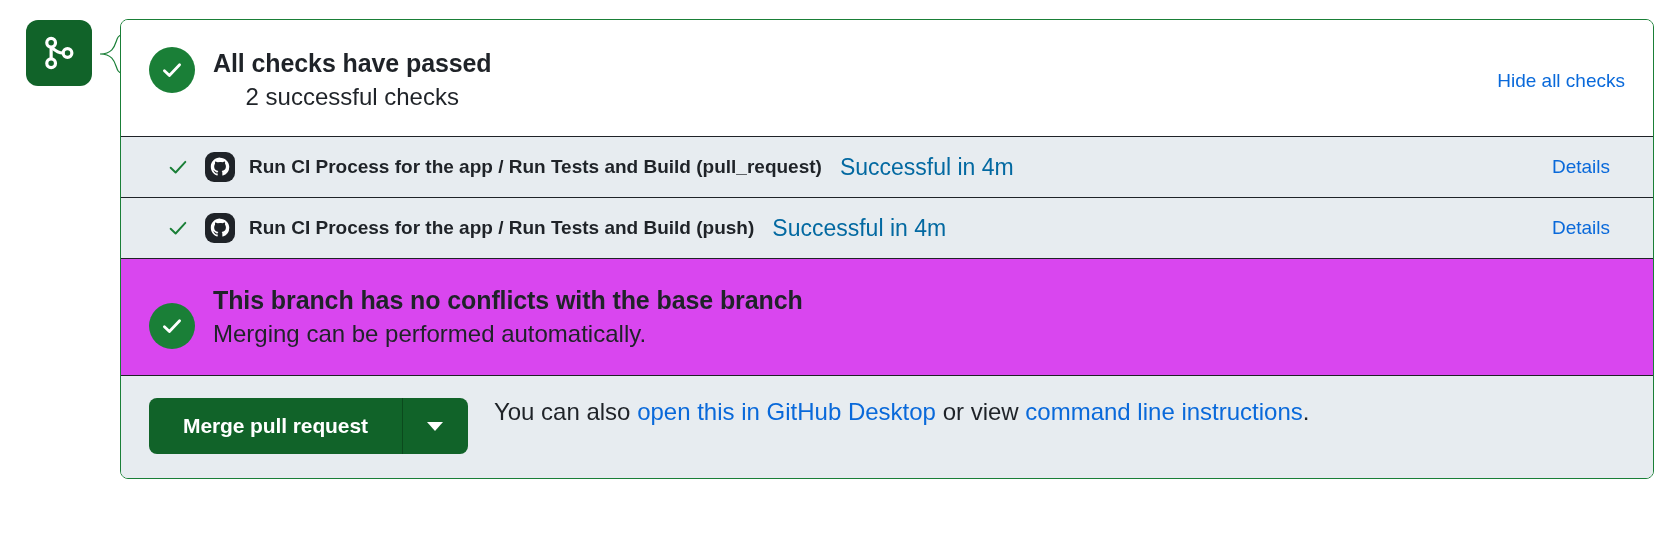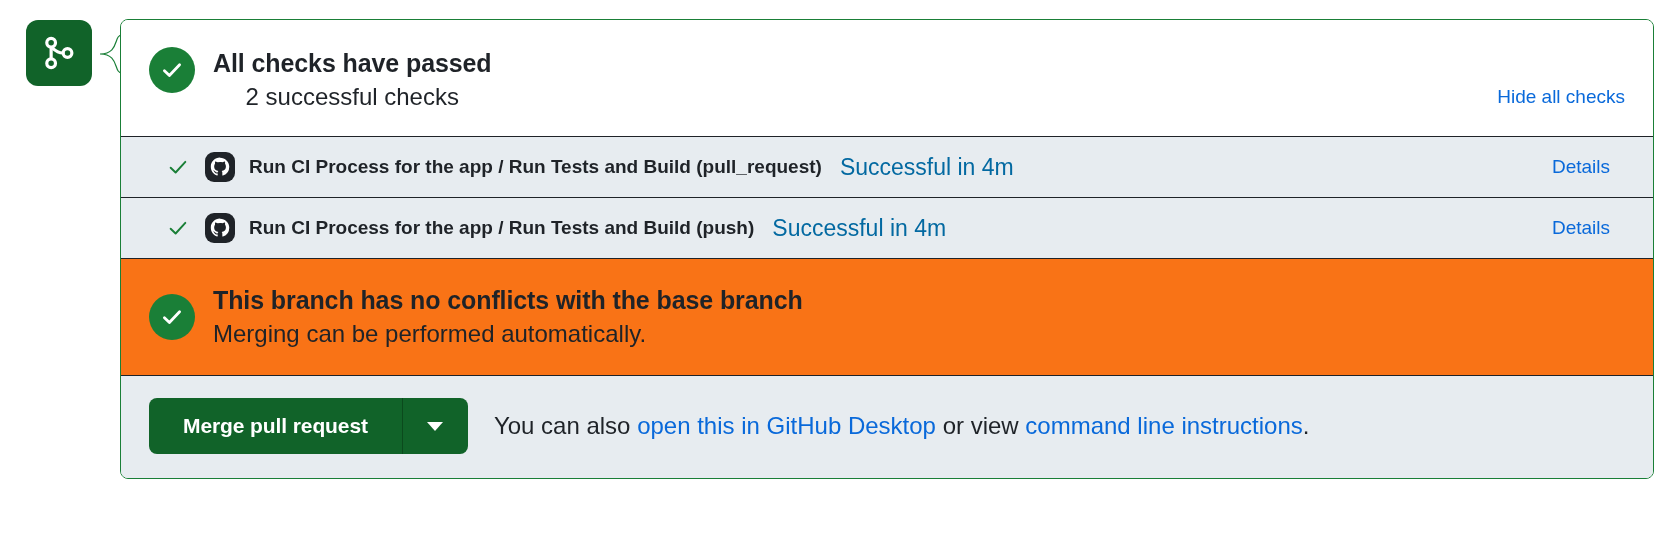--- a/index.html
+++ b/index.html
@@ -99,21 +99,20 @@
   }
   .hdr-link {
     position: absolute;
     right: 28px;
     top: 50px;
     font-size: 19px;
     color: #0969da;
     text-decoration: none;
     cursor: pointer;
     white-space: nowrap;
-    margin-top: 16px;
   }
 
   
   .checks-list { background: #e7ecf0; }
   .check-row {
     display: flex;
     align-items: center;
     height: 61px;
     padding: 0 28px 0 46px;
     border-top: 1px solid #1f2328;
@@ -153,30 +152,30 @@
     right: 43px;
     font-size: 19px;
     color: #0969da;
     text-decoration: none;
     cursor: pointer;
   }
 
   
   .mb-conflicts {
     display: flex;
-    align-items: center;
+    align-items: flex-end;
     padding: 24px 28px 26px 28px;
-    background: #f97316;
+    background: #d946ef;
     border-top: 1px solid #1f2328;
   }
 
   
   .mb-footer {
     display: flex;
-    align-items: center;
+    align-items: flex-start;
     padding: 22px 28px 24px 28px;
     background: #e7ecf0;
     border-top: 1px solid #1f2328;
   }
   .merge-btn-group {
     display: flex;
     align-items: stretch;
     height: 56px;
     border-radius: 8px;
     overflow: hidden;

